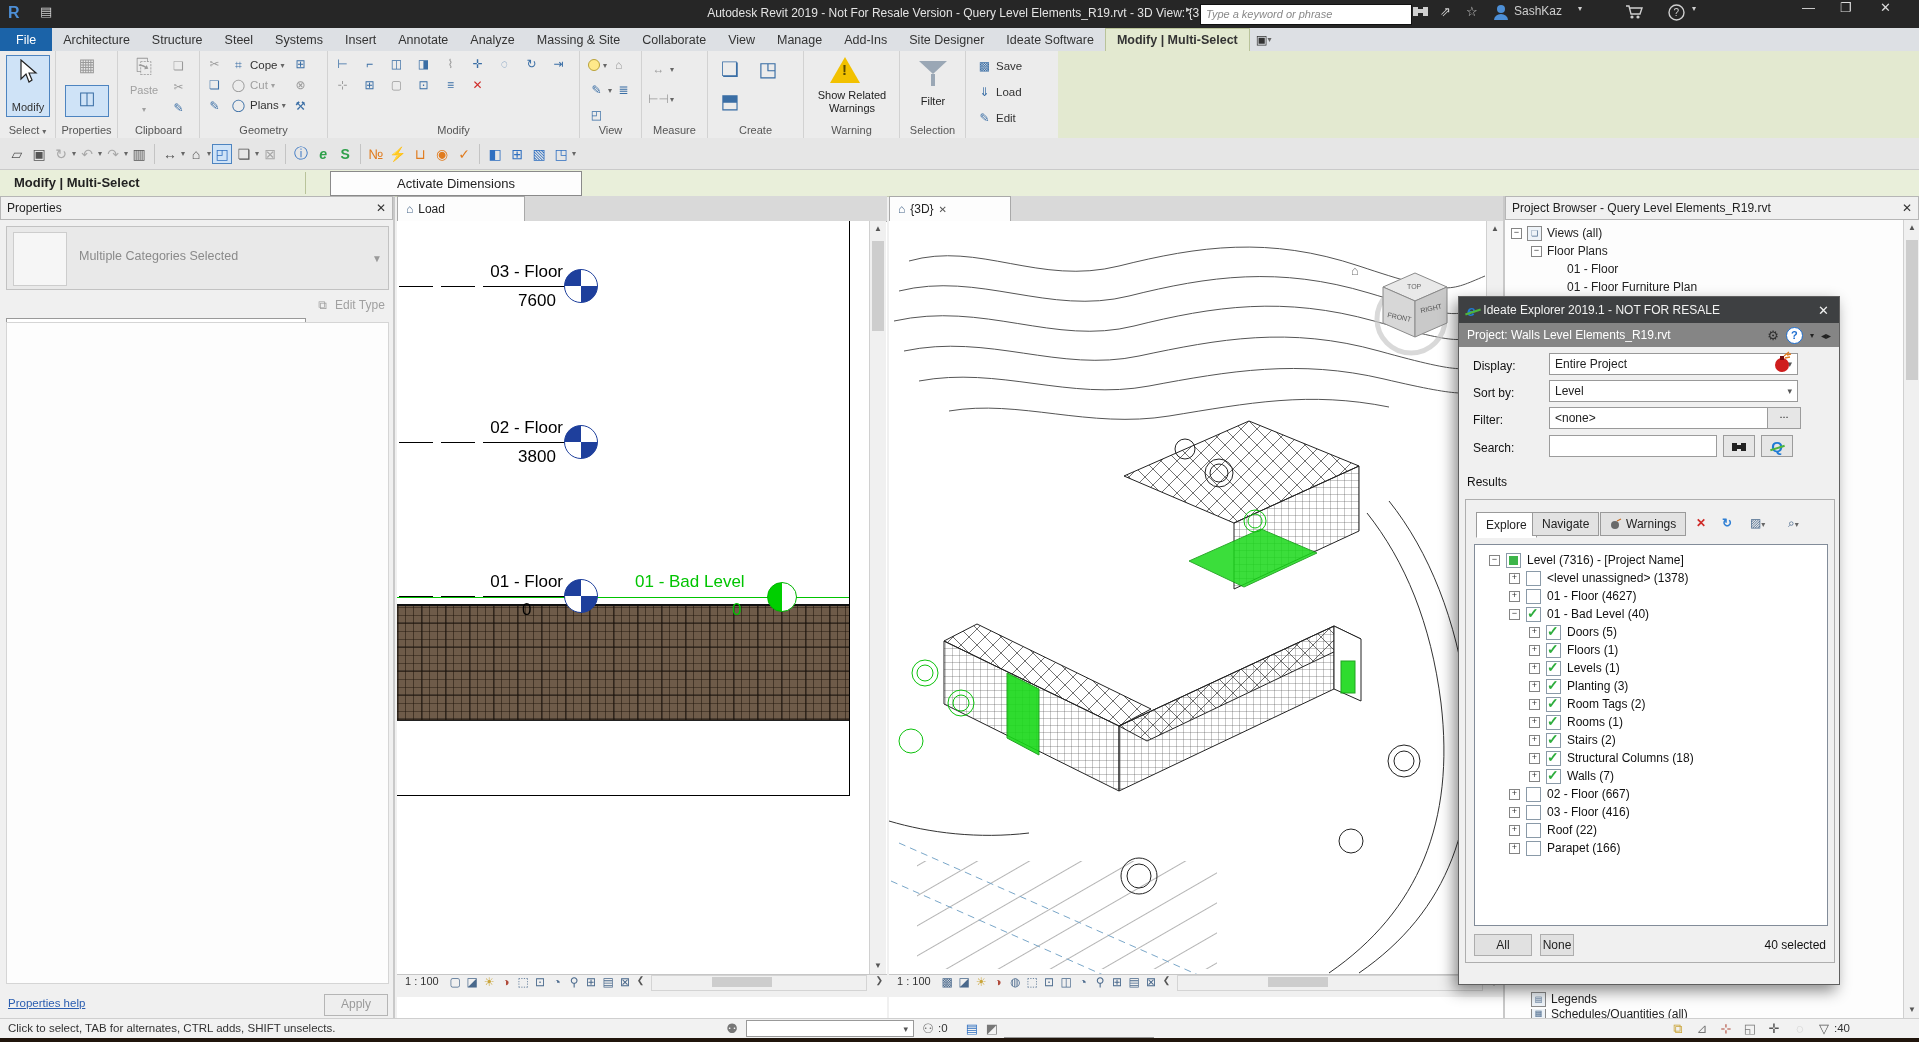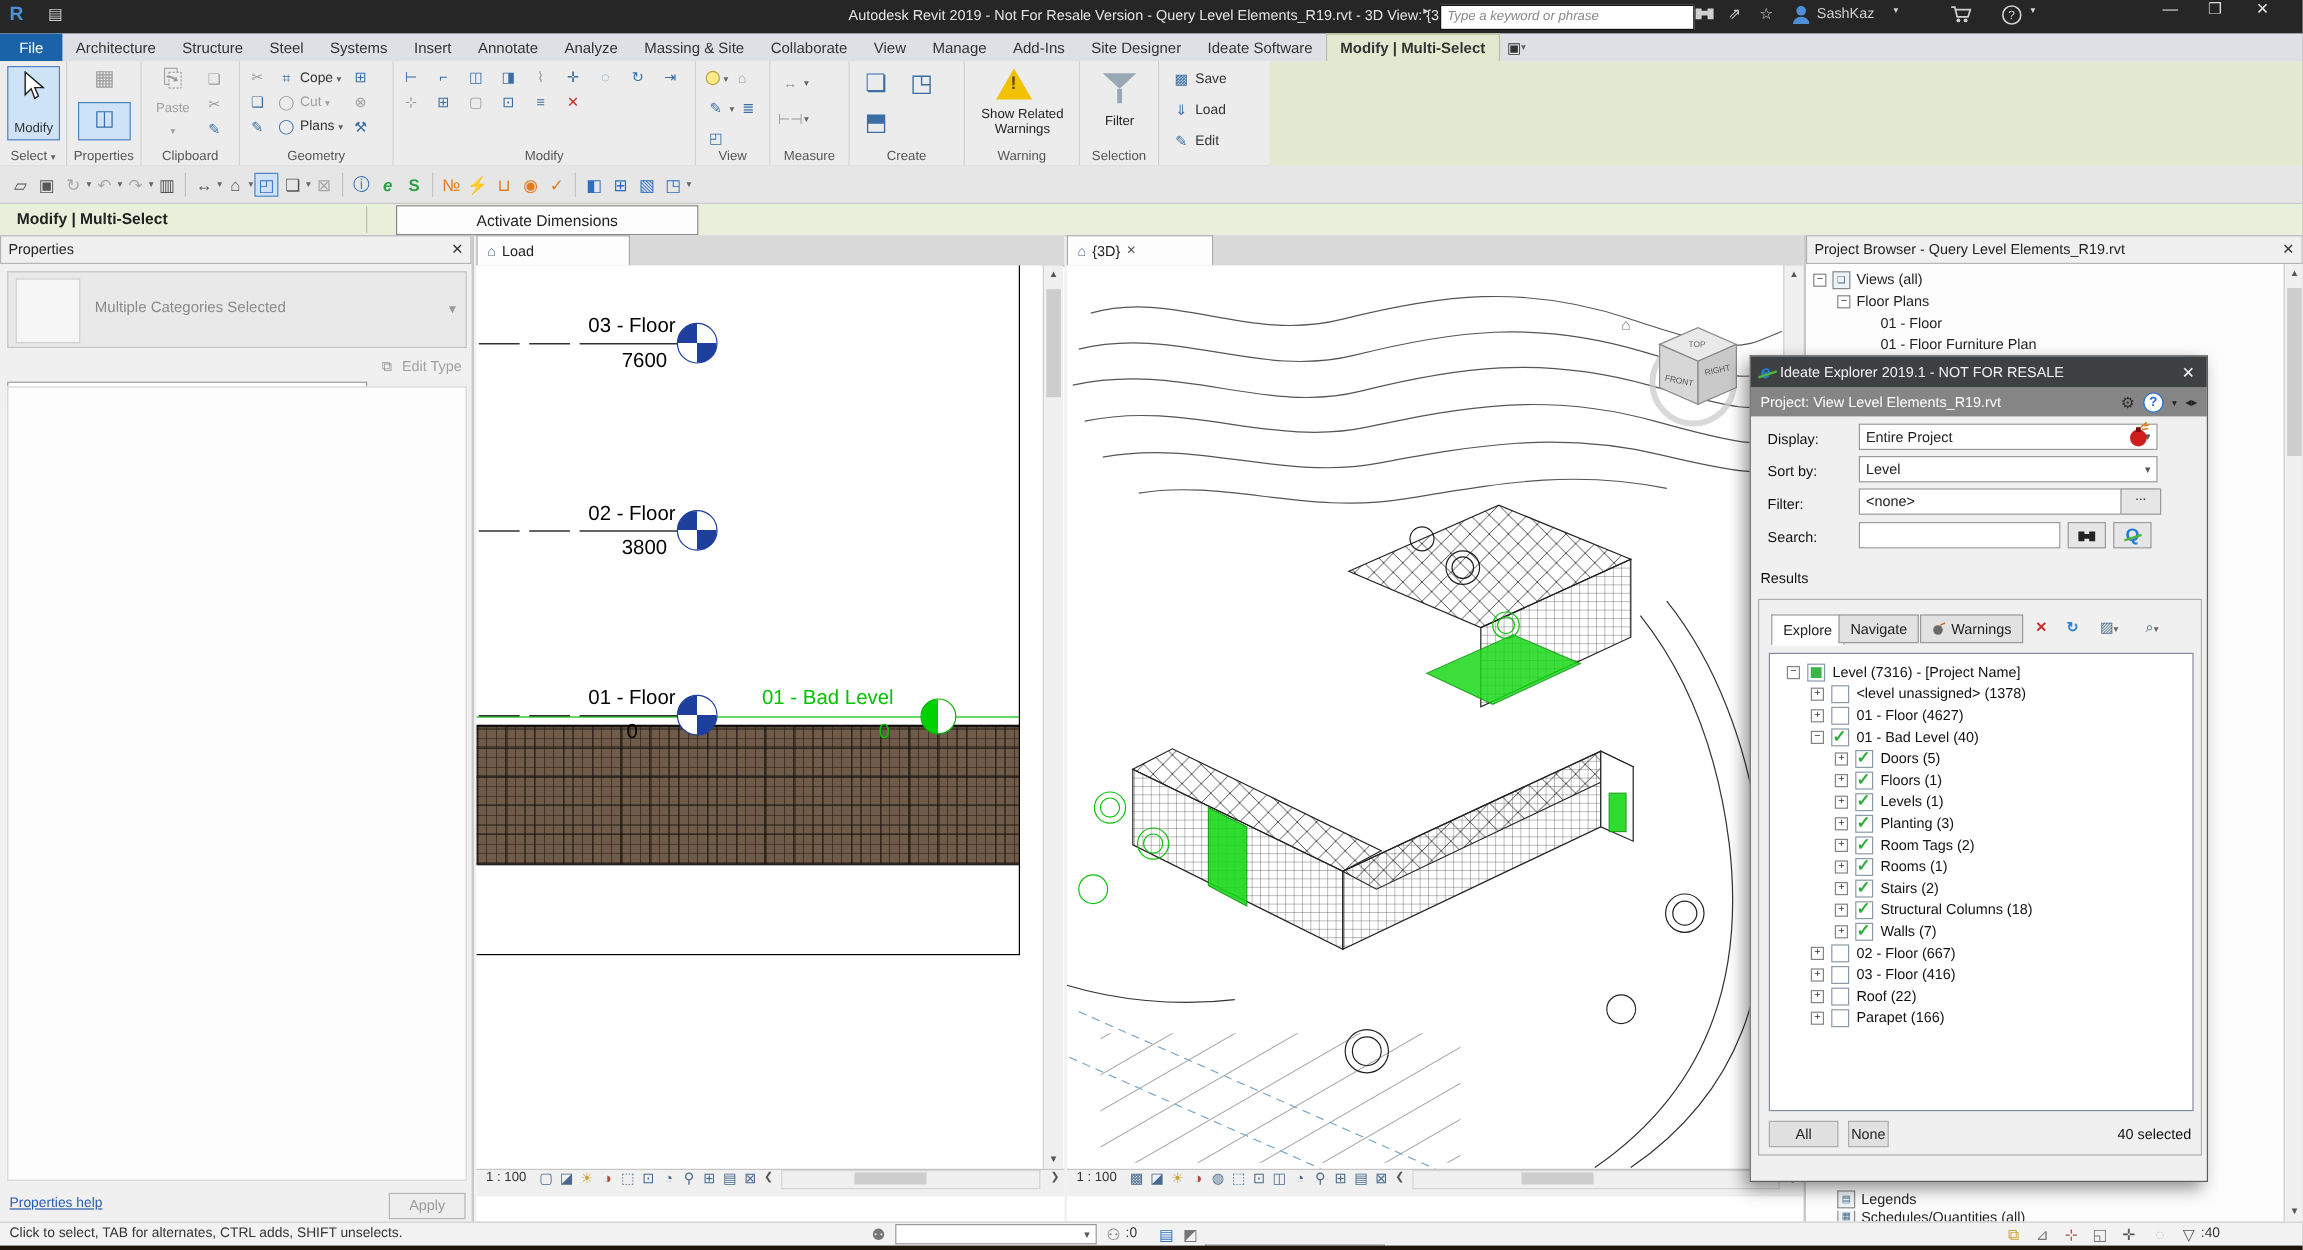--- a/index.html
+++ b/index.html
@@ -647,21 +647,21 @@
     </div>
   </div>
 
   <div id="ideate" class="abs">
     <div id="id-title">
       <span class="elogo" style="margin:0 8px 0 8px;">e</span>
       <span>Ideate Explorer 2019.1 - NOT FOR RESALE</span>
       <span style="margin-left:auto;margin-right:10px;font-size:13px;">✕</span>
     </div>
     <div id="id-proj">
-      <span style="margin-left:8px;">Project: View Level Elements_R19.rvt</span>
+      <span style="margin-left:8px;">Project: Walls Level Elements_R19.rvt</span>
       <span style="margin-left:auto;display:flex;align-items:center;gap:7px;margin-right:8px;">
         <span style="color:#2e2e2e;font-size:13px;">⚙</span>
         <span style="width:15px;height:15px;border-radius:50%;background:#fff;color:#1f6fd0;border:1px solid #1f6fd0;font-size:11px;font-weight:bold;display:inline-flex;align-items:center;justify-content:center;">?</span>
         <span style="font-size:8px;color:#222;">▾</span>
         <span style="font-size:10px;color:#222;">◂▸</span>
       </span>
     </div>
 
     <div class="id-row-label" style="top:62px;">Display:</div>
     <div class="combo id-combo" style="top:56px;">

